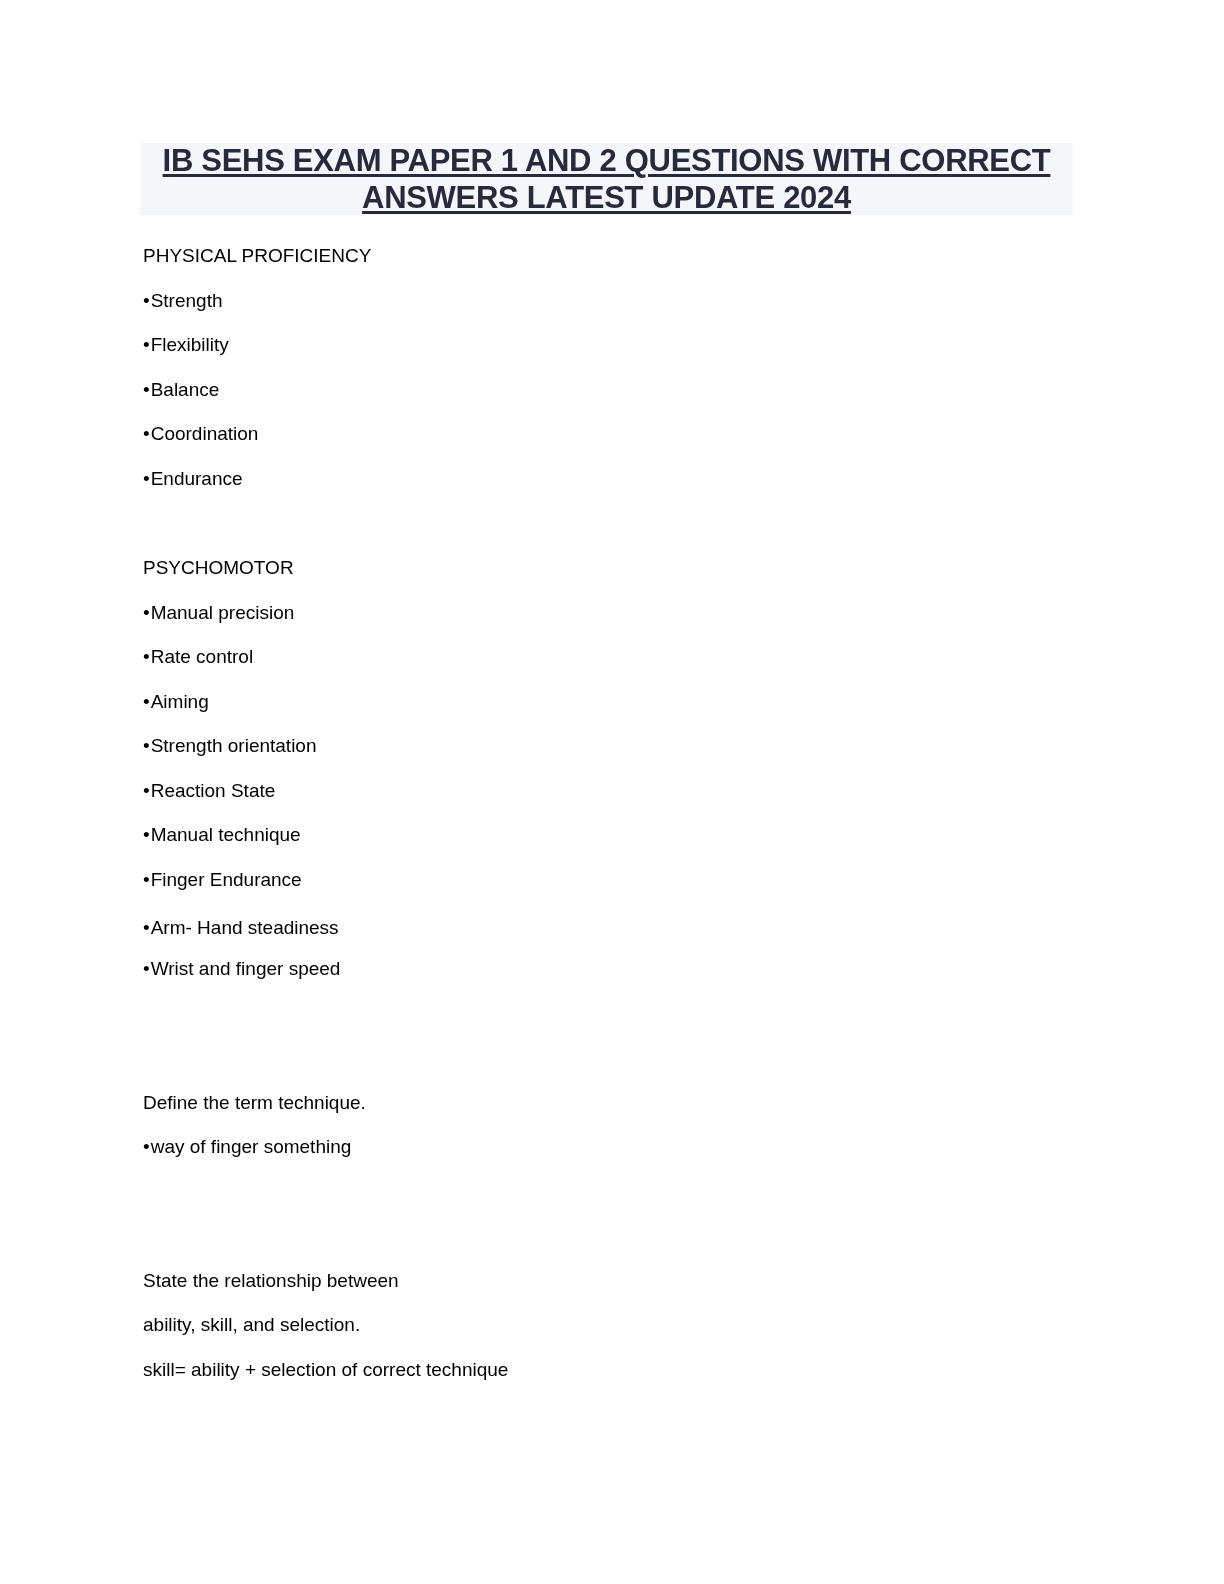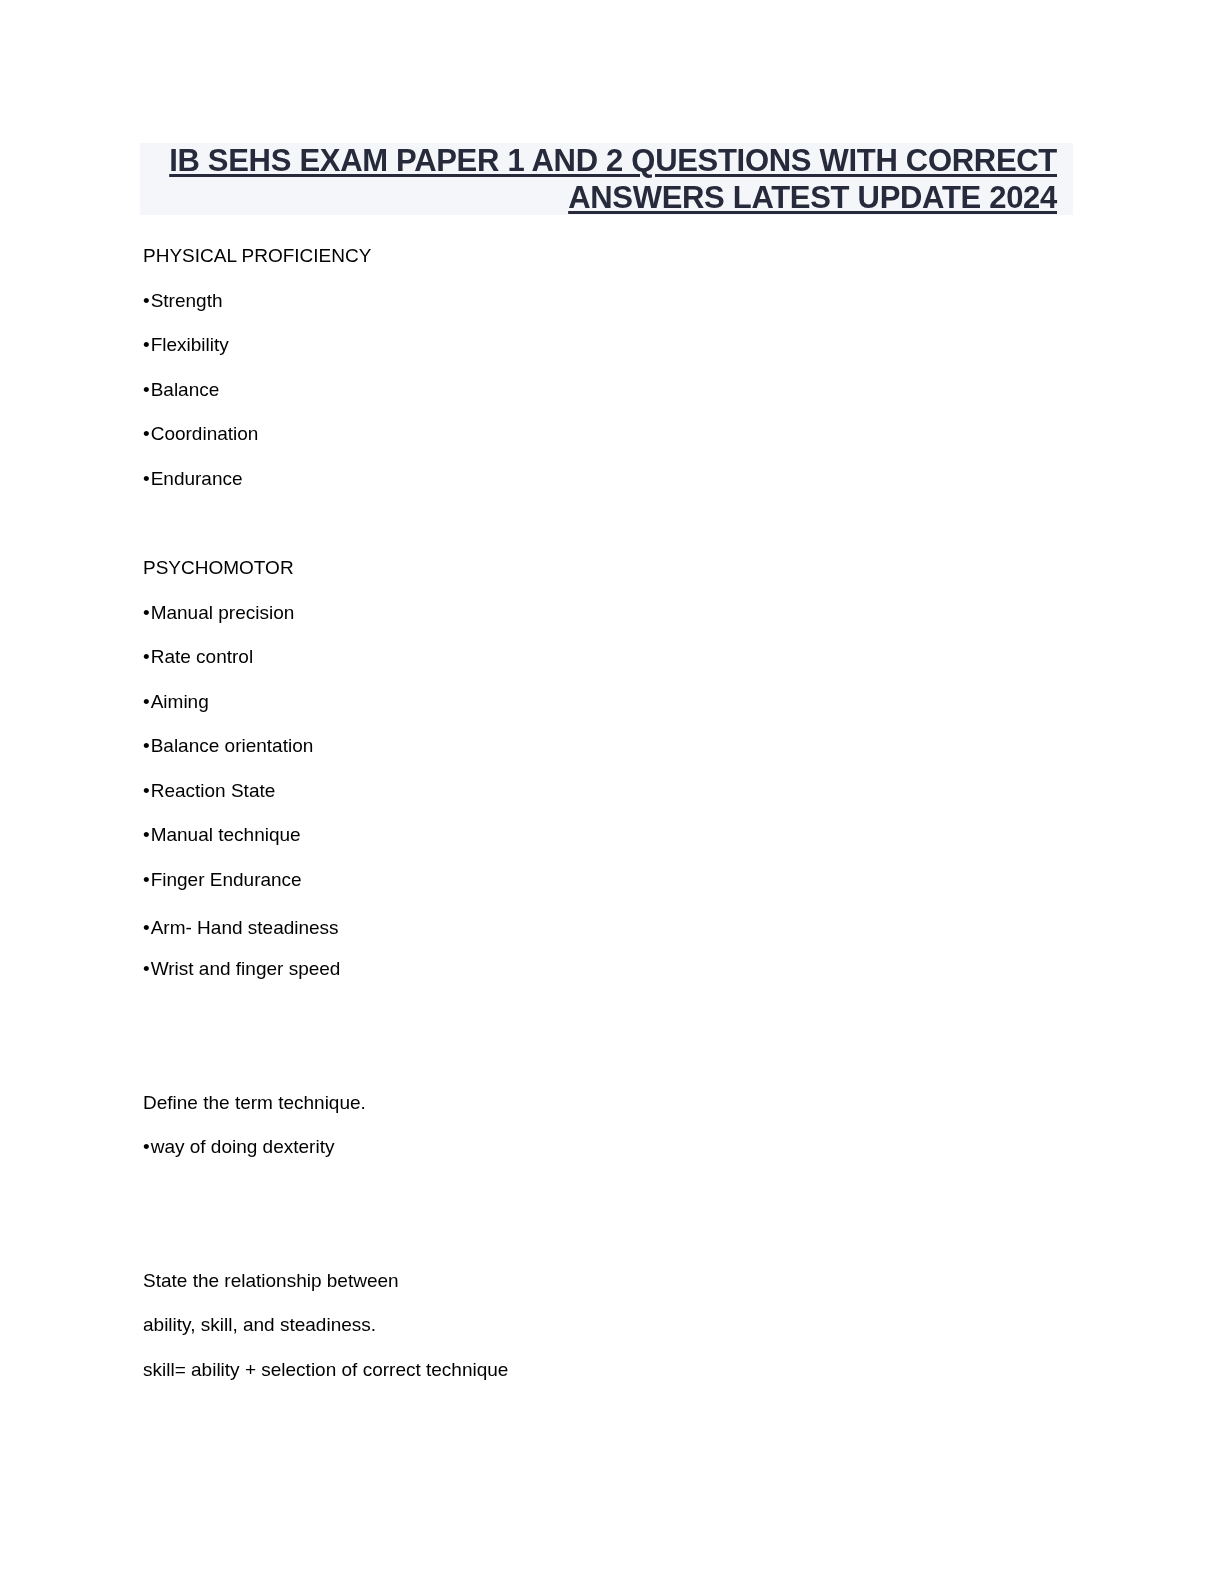--- a/index.html
+++ b/index.html
@@ -18,24 +18,24 @@
     .title-band {
       position: absolute;
       left: 140px;
       top: 143px;
       width: 933px;
       height: 72px;
       background: #f5f6fa;
     }
     .title {
       position: absolute;
-      left: 124px;
+      left: 140px;
       top: 142px;
       width: 933px;
-      text-align: right;
+      text-align: center;
       font-family: "Liberation Sans", sans-serif;
       font-weight: bold;
       font-size: 31px;
       line-height: 37px;
       color: #262a3b;
       text-decoration: underline;
       text-decoration-thickness: 3px;
       text-underline-offset: 3px;
       letter-spacing: -0.3px;
       margin: 0;
@@ -64,25 +64,25 @@
 <div class="line bullet" style="top:290px">Strength</div>
 <div class="line bullet" style="top:334px">Flexibility</div>
 <div class="line bullet" style="top:379px">Balance</div>
 <div class="line bullet" style="top:423px">Coordination</div>
 <div class="line bullet" style="top:468px">Endurance</div>
 
 <div class="line" style="top:557px">PSYCHOMOTOR</div>
 <div class="line bullet" style="top:602px">Manual precision</div>
 <div class="line bullet" style="top:646px">Rate control</div>
 <div class="line bullet" style="top:691px">Aiming</div>
-<div class="line bullet" style="top:735px">Balance orientation</div>
+<div class="line bullet" style="top:735px">Strength orientation</div>
 <div class="line bullet" style="top:780px">Reaction State</div>
 <div class="line bullet" style="top:824px">Manual technique</div>
 <div class="line bullet" style="top:869px">Finger Endurance</div>
 <div class="line bullet" style="top:917px">Arm- Hand steadiness</div>
 <div class="line bullet" style="top:958px">Wrist and finger speed</div>
 
 <div class="line" style="top:1092px">Define the term technique.</div>
-<div class="line bullet" style="top:1136px">way of doing dexterity</div>
+<div class="line bullet" style="top:1136px">way of finger something</div>
 
 <div class="line" style="top:1270px">State the relationship between</div>
-<div class="line" style="top:1314px">ability, skill, and steadiness.</div>
+<div class="line" style="top:1314px">ability, skill, and selection.</div>
 <div class="line" style="top:1359px">skill= ability + selection of correct technique</div>
 
 </body></html>

